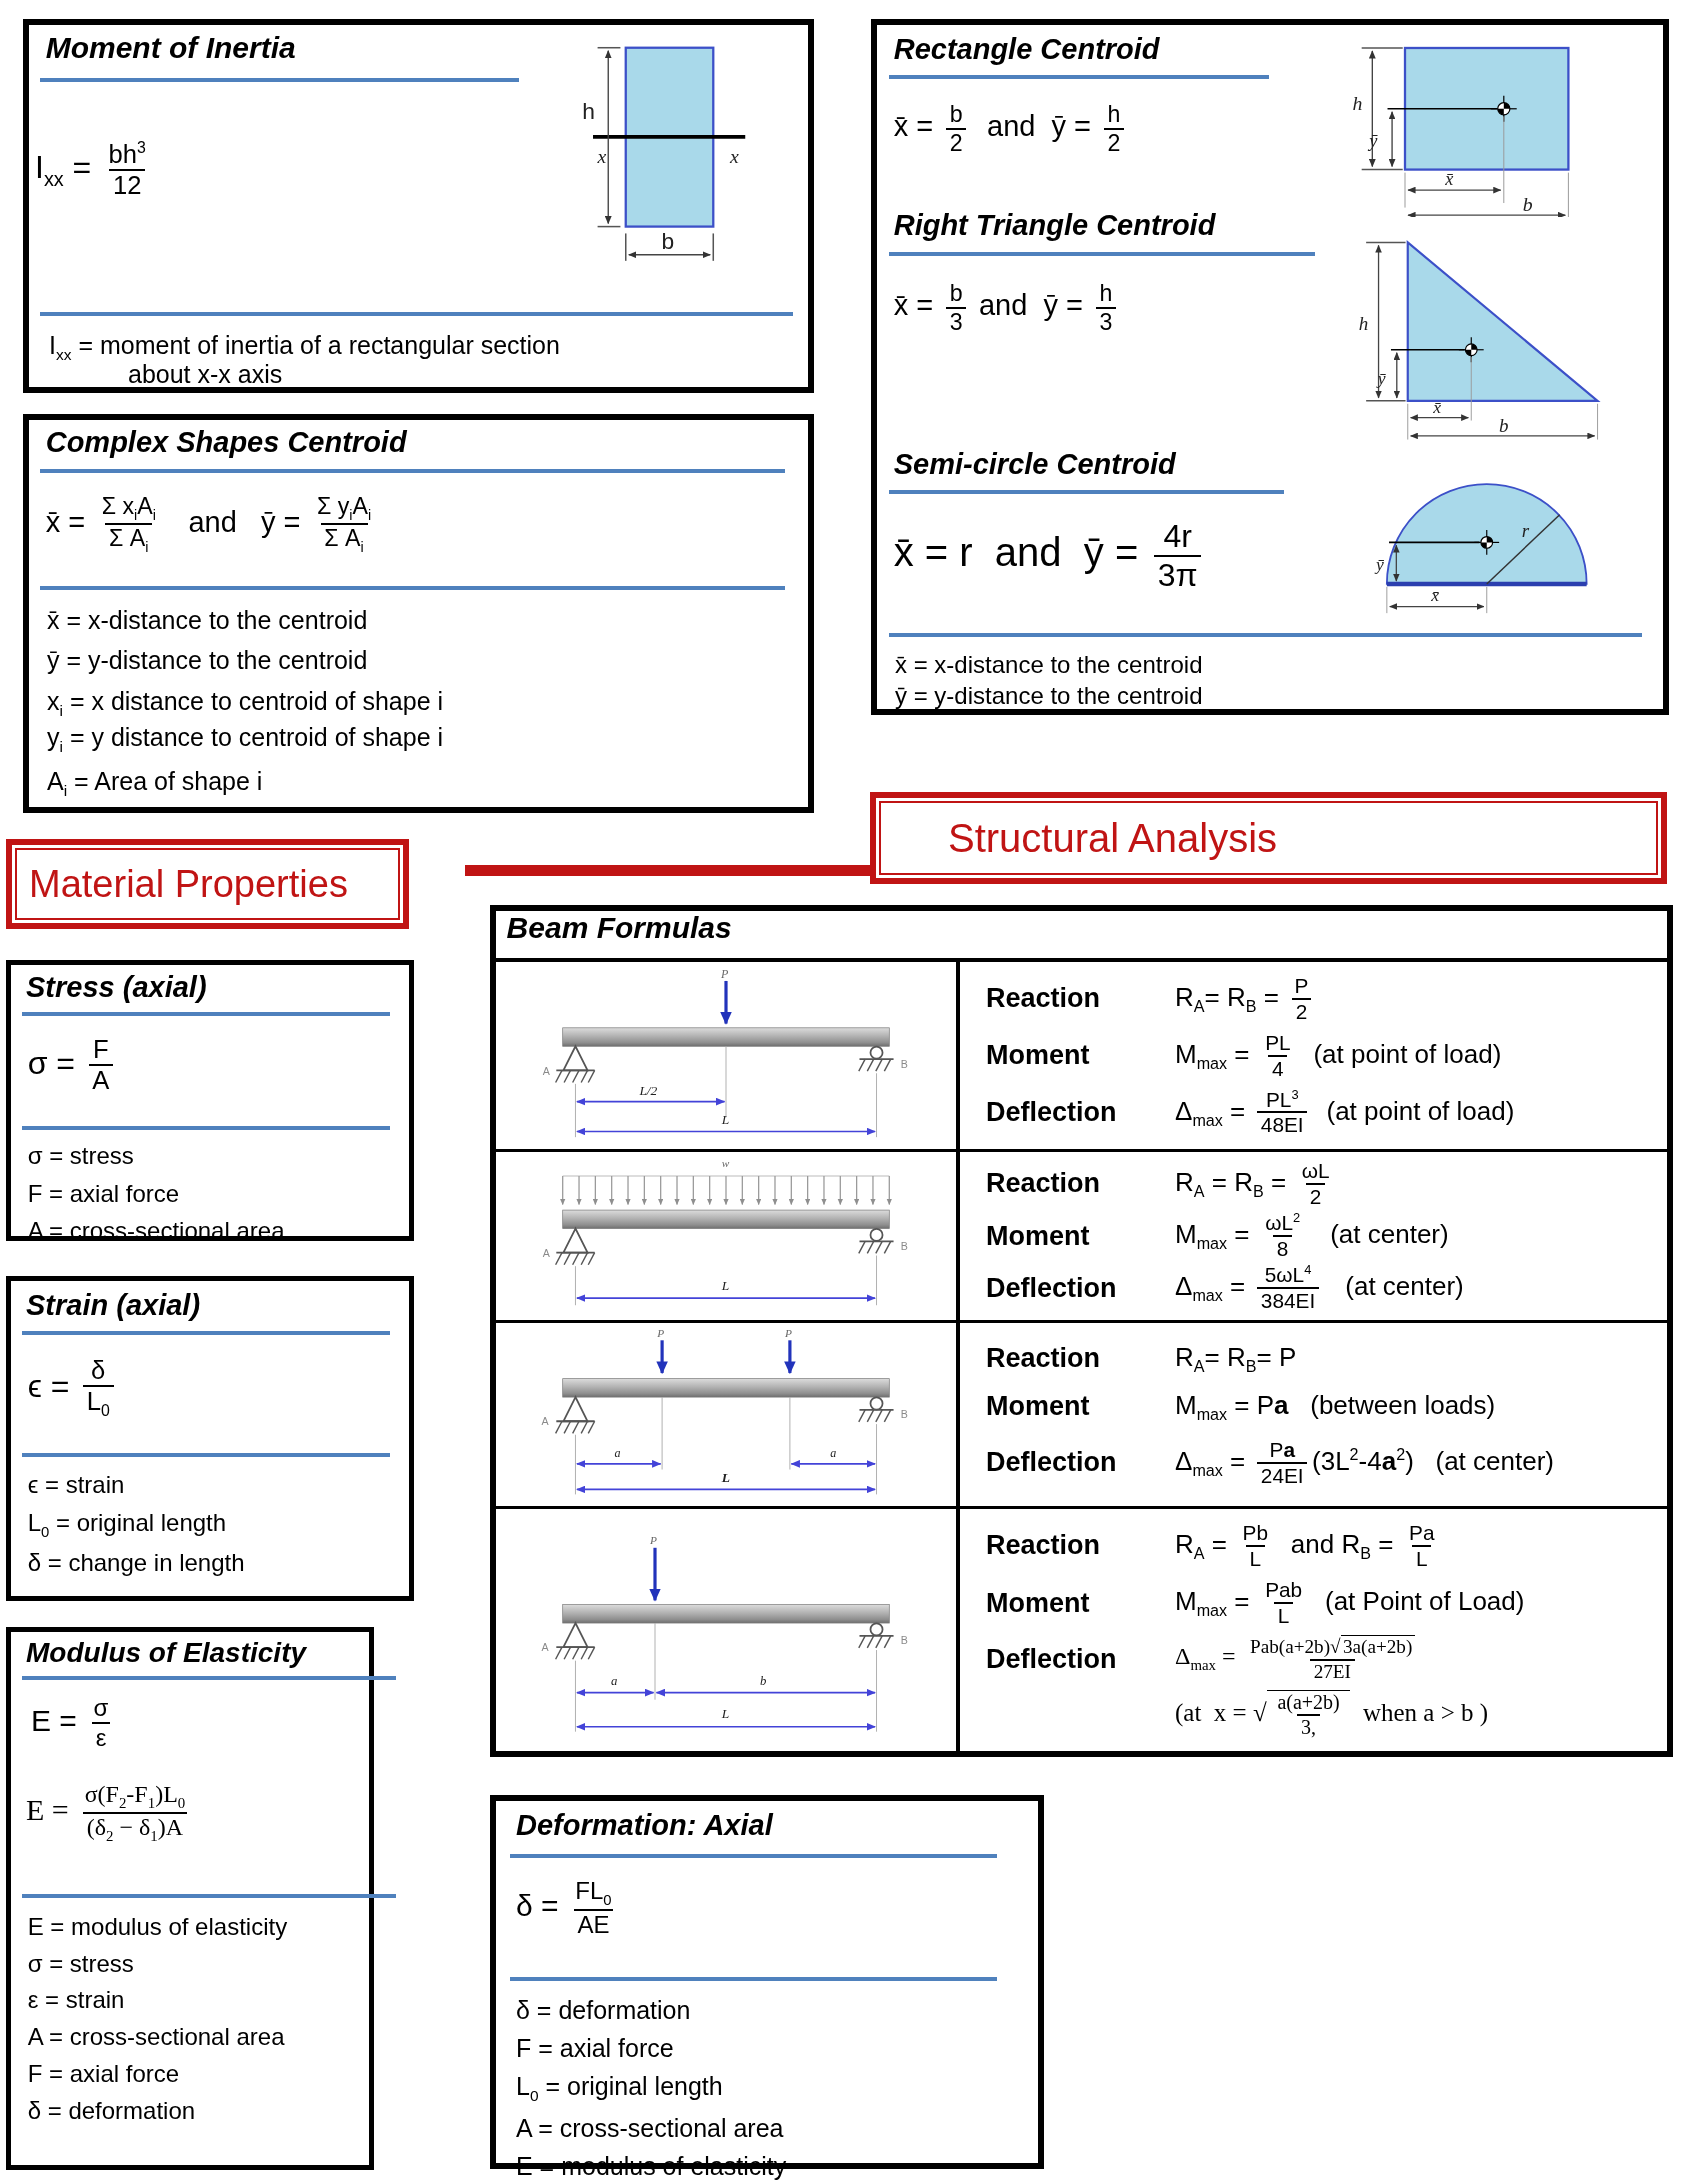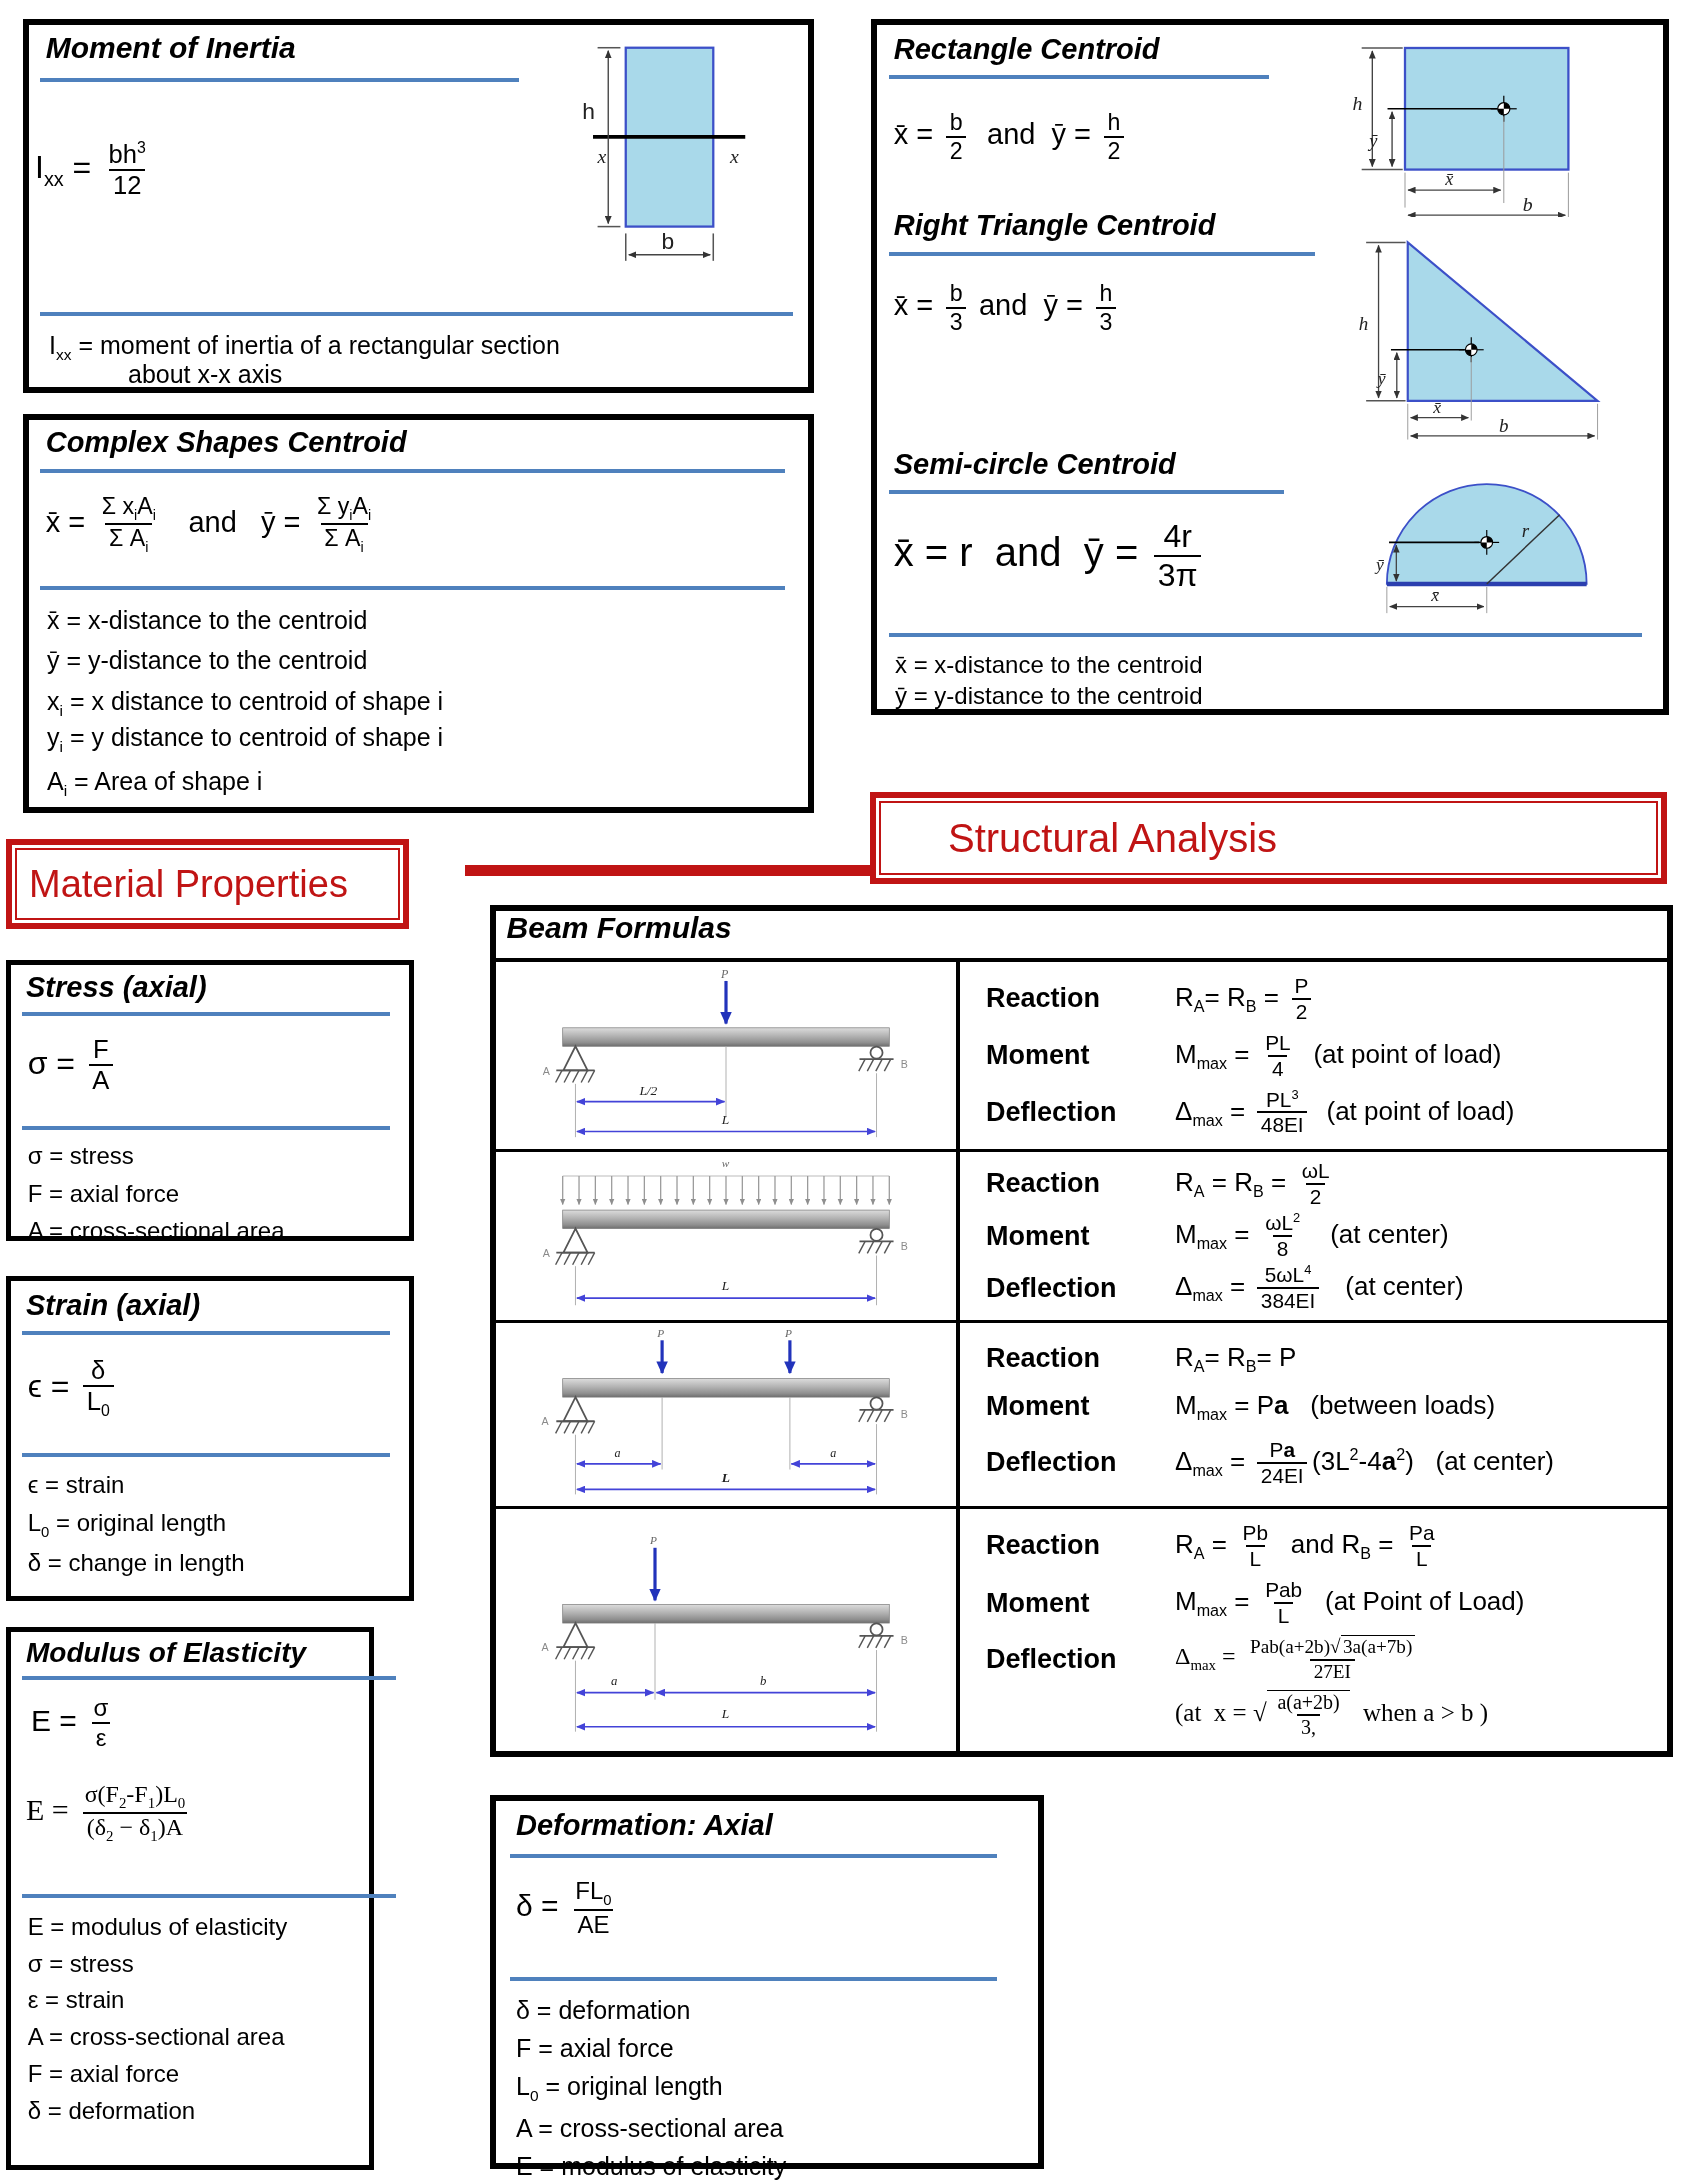--- a/index.html
+++ b/index.html
@@ -119,21 +119,21 @@
       <text class="sans" x="182" y="282" font-size="30">b</text>
     </svg>
     <div class="rule" style="left:10.6px;top:287px;width:753px;"></div>
     <div class="abs note" style="left:20px;top:304px;font-size:25px;">I<sub>xx</sub> = moment of inertia of a rectangular section</div>
     <div class="abs note" style="left:99px;top:333px;font-size:25px;">about x-x axis</div>
   </div>
 
   <div class="card" style="left:871px;top:19px;width:798px;height:696px;">
     <div class="abs ttl" style="left:16.7px;top:7.6px;">Rectangle Centroid</div>
     <div class="rule" style="left:12px;top:50px;width:380px;"></div>
-    <div class="abs fx" style="left:16.7px;top:84px;font-size:29px;">
+    <div class="abs fx" style="left:16.7px;top:76px;font-size:29px;">
       <span>x̄ = <f>
             <n>b</n>
             <d>2</d>
           </f> &nbsp;and&nbsp; ȳ = <f>
             <n>h</n>
             <d>2</d>
           </f></span>
     </div>
     <svg class="abs" style="left:395px;top:9px;" width="380" height="183" viewBox="0 0 500 240">
       <rect x="175" y="18" width="215" height="160" fill="#a9d9ea" stroke="#3c50c8" stroke-width="3"></rect>
@@ -496,21 +496,21 @@
         <div class="fline">
           <span class="fl-label">Moment</span>
           <span class="fl-formula">M<sub>max</sub> = <f>
                 <n>Pab</n>
                 <d>L</d>
               </f> &nbsp;(at Point of Load)</span>
         </div>
         <div class="fline">
           <span class="fl-label">Deflection</span>
           <span class="fl-formula serif" style="font-size:24px;">Δ<sub>max</sub> = <f>
-                <n>Pab(a+2b)√<ov>3a(a+7b)</ov></n>
+                <n>Pab(a+2b)√<ov>3a(a+2b)</ov></n>
                 <d>27EI</d>
               </f></span>
         </div>
         <div class="fline">
           <span class="fl-label"></span>
           <span class="fl-formula serif" style="font-size:25px;">(at&nbsp; x = √<ov><f>
                   <n>a(a+2b)</n>
                   <d>3,</d>
                 </f></ov> &nbsp;when a &gt; b )</span>
         </div>

